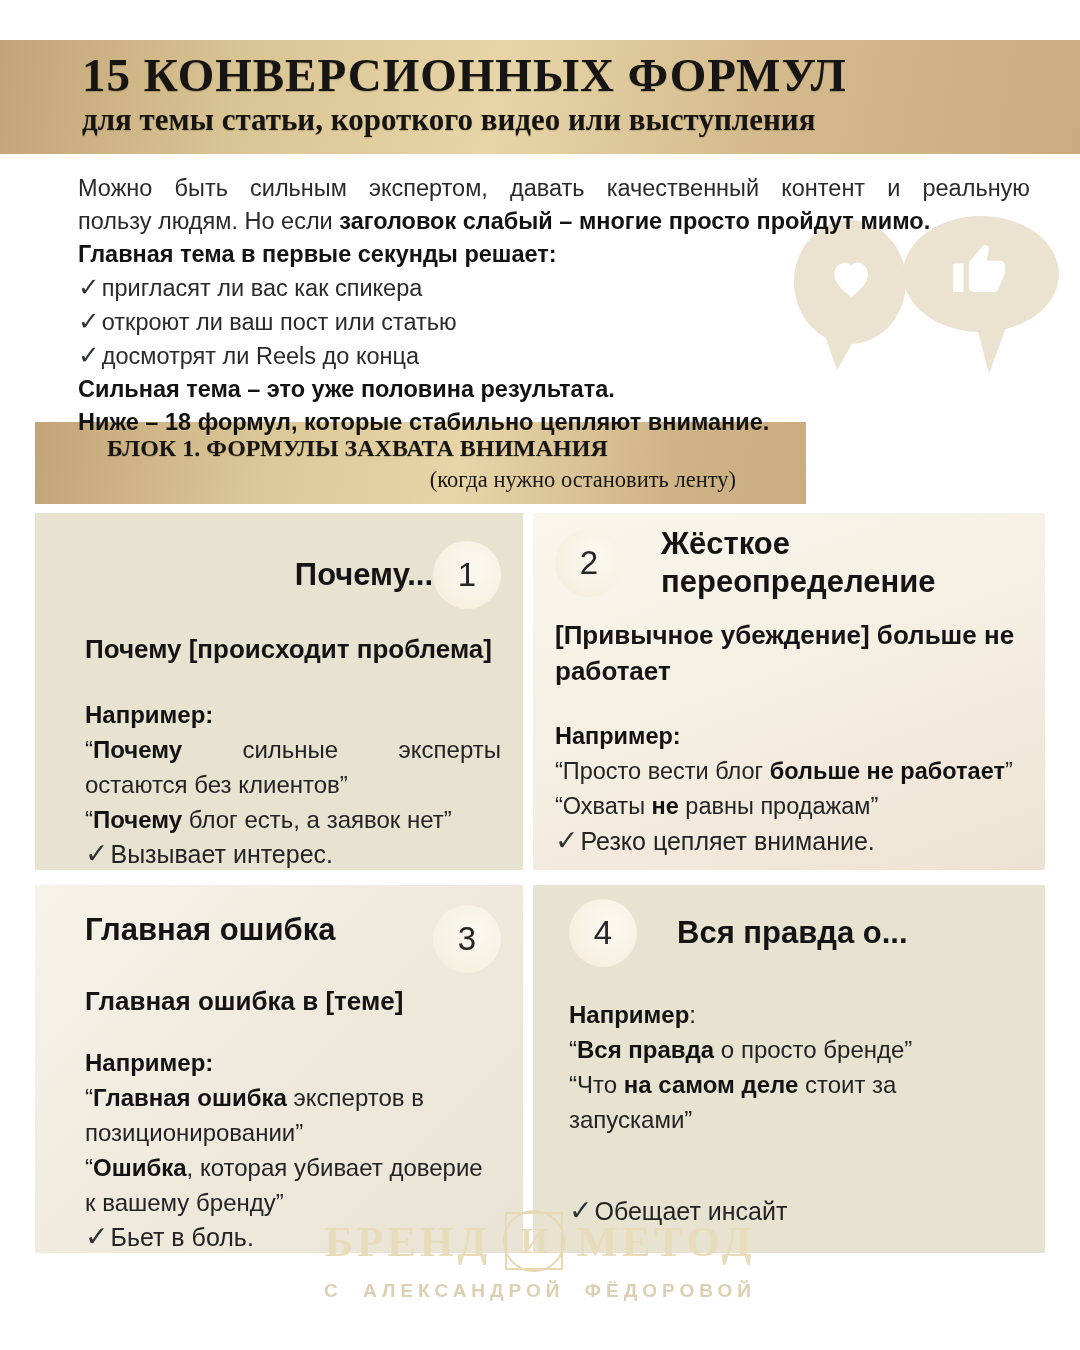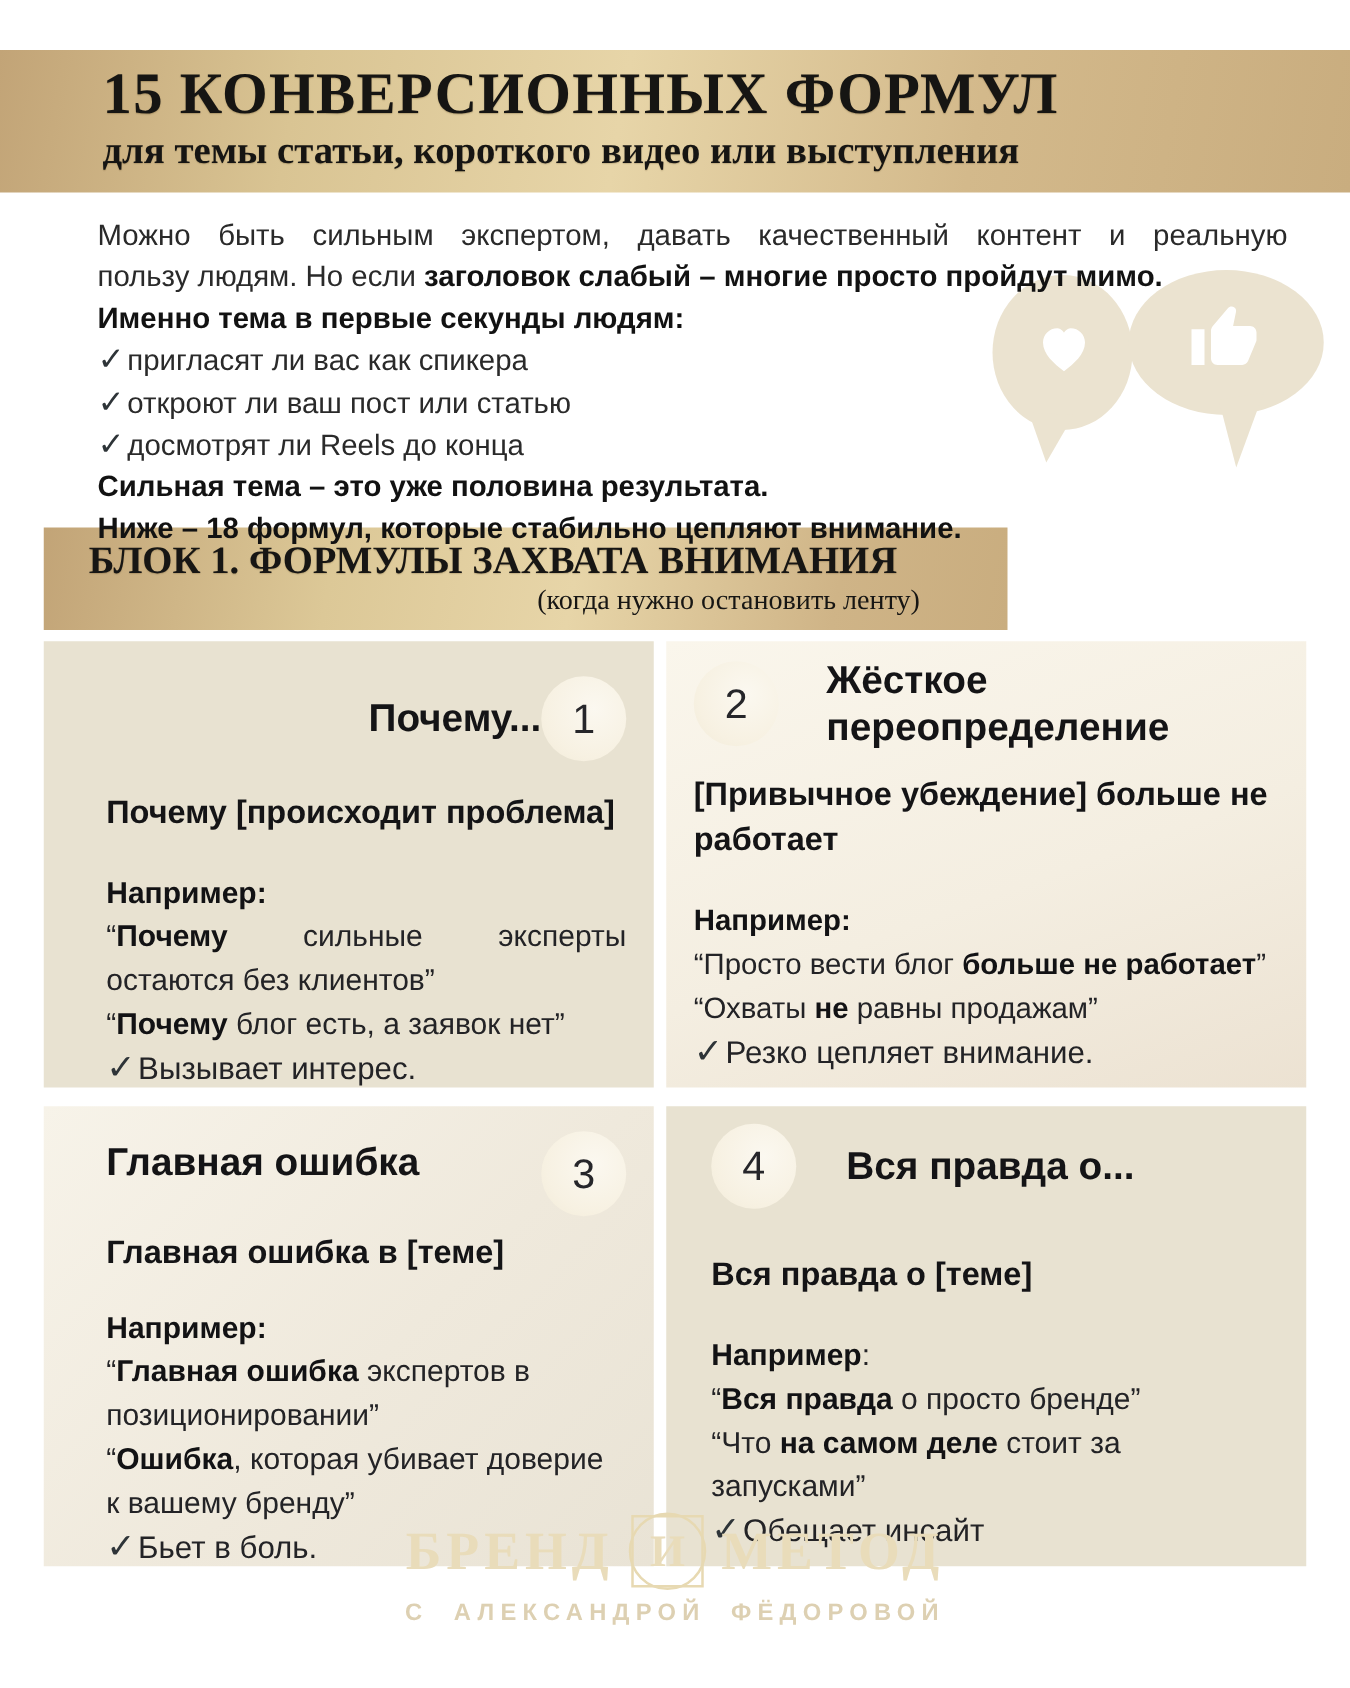--- a/index.html
+++ b/index.html
@@ -42,21 +42,21 @@
   .check-item{display:flex;align-items:baseline;}
   .check-glyph{font-weight:bold;color:var(--check);font-size:26px;margin-right:2px;}
   
   .block-banner{
     position:absolute;left:35px;top:422px;width:771px;height:82px;
     background:linear-gradient(100deg,var(--gold-dark) 0%,#dcc897 30%,var(--gold-mid) 55%,#cfb487 82%,var(--gold-deep) 100%);
     padding-top:8px;
   }
   .block-banner .bb-title{
     font-family:"Liberation Serif","DejaVu Serif",serif;font-weight:bold;
-    font-size:31px;line-height:36px;color:#171614;padding-left:36px;
+    font-size:24px;line-height:36px;color:#171614;padding-left:72px;
     text-shadow:0 1px 1px rgba(60,40,0,.2);
   }
   .block-banner .bb-sub{
     font-family:"Liberation Serif","DejaVu Serif",serif;
     font-size:22.5px;line-height:28px;color:#171614;text-align:right;padding-right:70px;
   }
   
   .card{position:absolute;display:flex;flex-direction:column;}
   .card.c0{left:35px;top:513px;width:488px;height:357px;padding:28px 22px 26px 50px;background:var(--card-beige);}
   .card.c1{left:533px;top:513px;width:512px;height:357px;padding:12px 8px 26px 22px;
@@ -130,21 +130,21 @@
     <g>
       <ellipse cx="188" cy="62" rx="78" ry="58" fill="var(--bubble)"></ellipse>
       <path d="M 182 108 L 196 162 L 218 102 Z" fill="var(--bubble)"></path>
       <path transform="translate(155,28) scale(2.6)" fill="#ffffff" d="M2 20h4V9H2v11zM22 10c0-1.1-.9-2-2-2h-5.2l.9-4.4c.1-.5-.1-1-.5-1.3-.6-.5-1.5-.4-2 .2L8.5 8.1C8.2 8.5 8 9 8 9.5V18c0 1.1.9 2 2 2h7.6c.8 0 1.5-.5 1.8-1.2l2.5-6c.1-.2.1-.5.1-.8v-2z"></path>
     </g>
   </svg>
 
   <section class="intro">
     <div class="jline">Можно  быть  сильным  экспертом,  давать  качественный  контент  и  реальную</div>
     <div><span>пользу людям. Но если </span><b>заголовок слабый – многие просто пройдут мимо.</b></div>
-    <div class="bold"><b>Именно тема в первые секунды людям:</b></div>
+    <div class="bold"><b>Главная тема в первые секунды решает:</b></div>
     <div class="check-item">
       <span class="check-glyph">✓</span>
       <span>пригласят ли вас как спикера</span>
     </div>
     <div class="check-item">
       <span class="check-glyph">✓</span>
       <span>откроют ли ваш пост или статью</span>
     </div>
     <div class="check-item">
       <span class="check-glyph">✓</span>
@@ -237,21 +237,20 @@
     </div>
   </section>
 
   <section class="card c3">
     <div class="card-head">
       <div class="badge">
           <span>4</span>
         </div>
       <h3 class="card-title">Вся правда о...</h3>
     </div>
-    <p class="formula">Вся правда о [теме]</p>
     <div class="examples">
         <div class="example ex0">
           <div class="exline l0"><b>Например</b><span>:</span></div>
         </div>
         <div class="example ex1">
           <div class="exline l0"><span>“</span><b>Вся правда</b><span> о просто бренде”</span></div>
         </div>
         <div class="example ex2">
           <div class="exline l0"><span>“Что </span><b>на самом деле</b><span> стоит за</span></div>
           <div class="exline l1"><span>запусками”</span></div>

